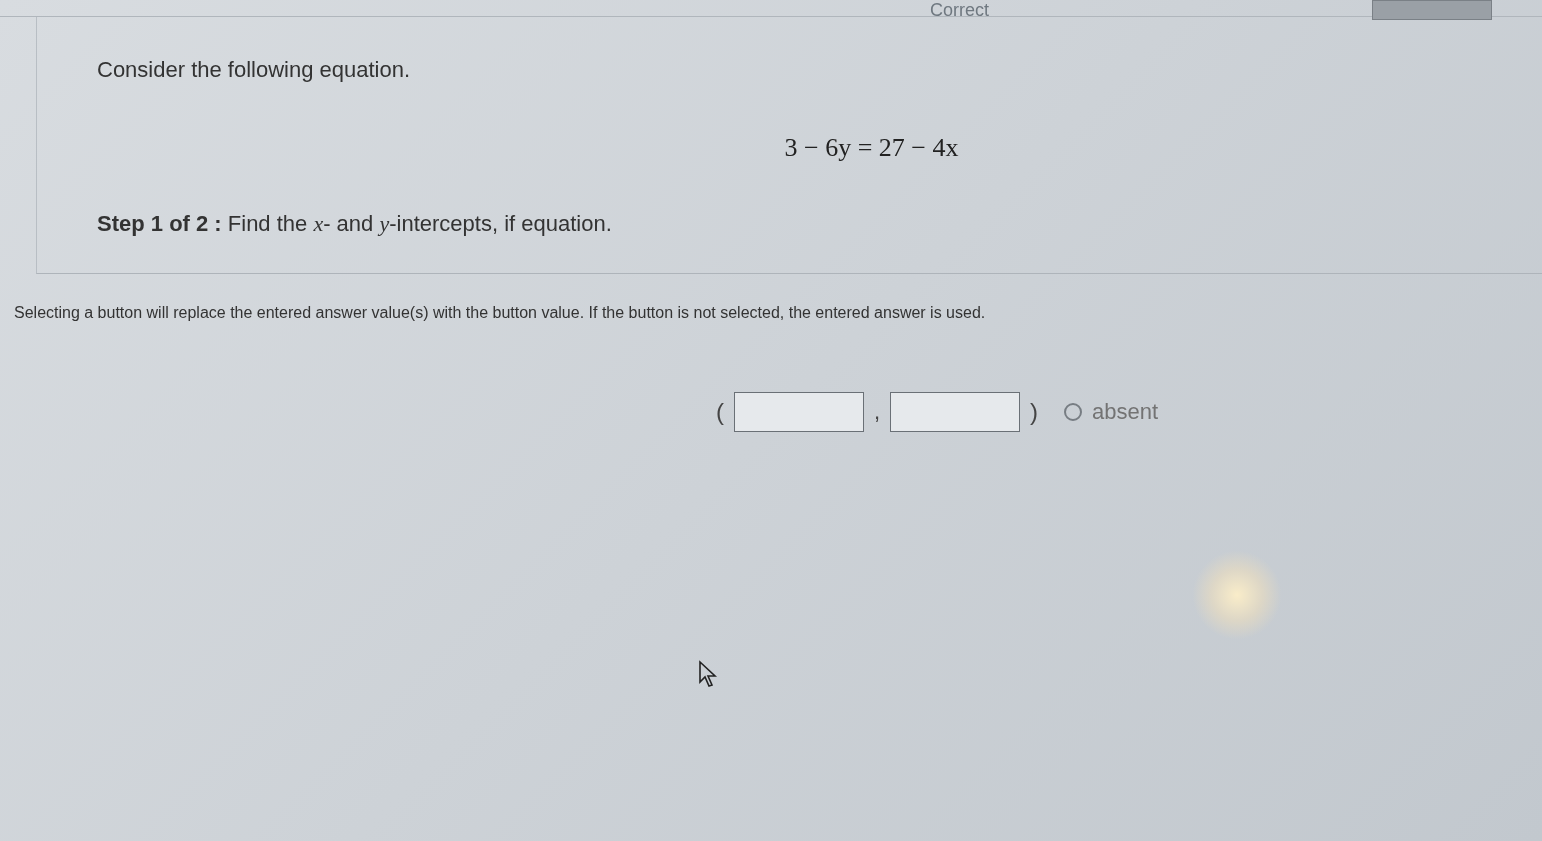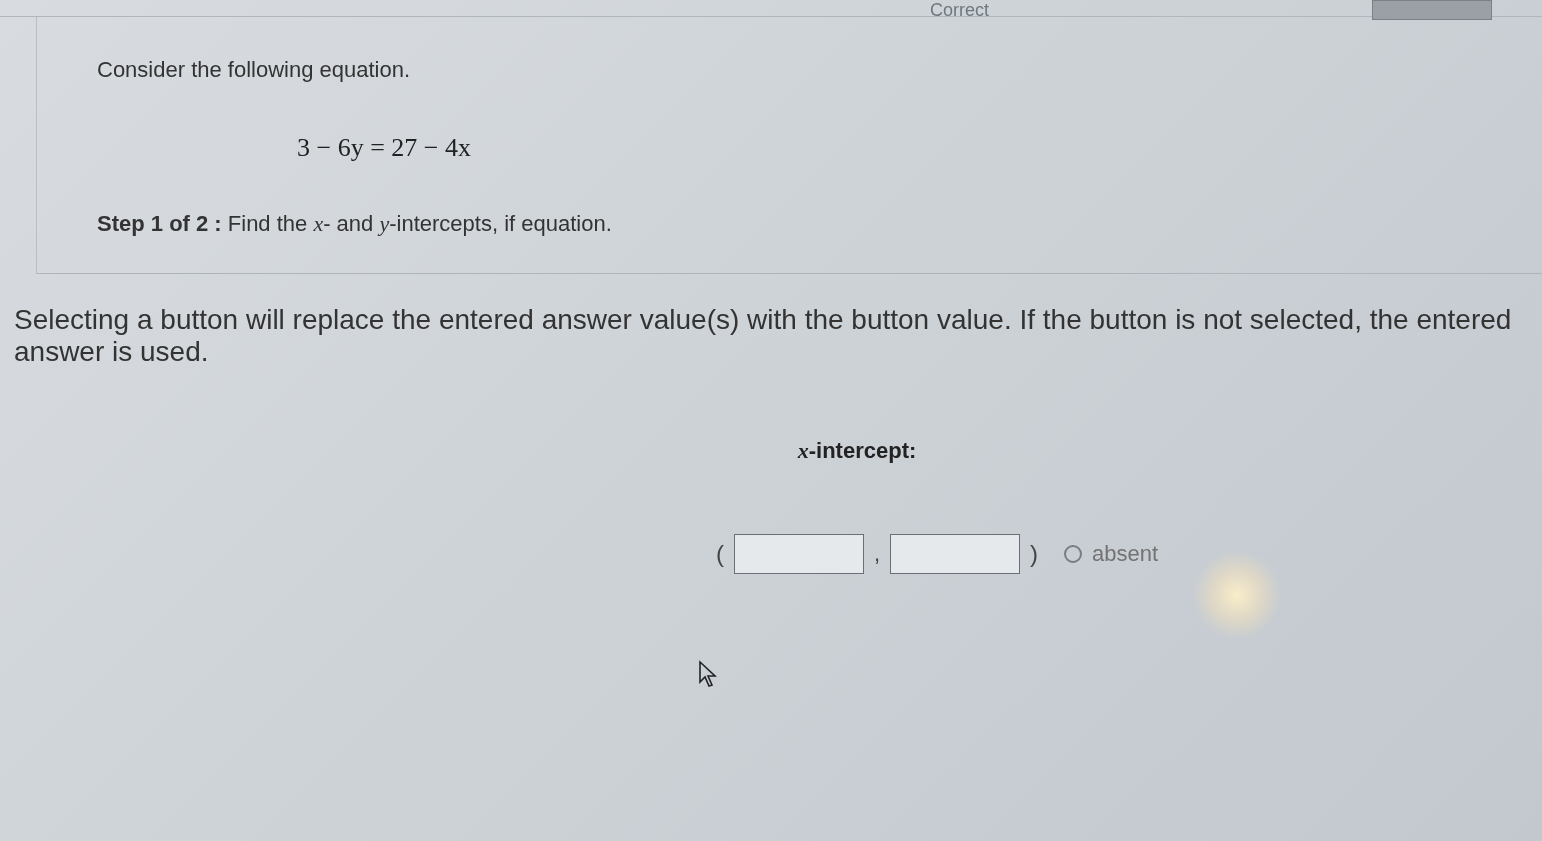--- a/index.html
+++ b/index.html
@@ -45,20 +45,21 @@
     margin-left: 36px;
   }
   .prompt {
     font-size: 22px;
     color: #333;
     margin-bottom: 50px;
   }
   .equation {
     font-family: "Times New Roman", serif;
     font-size: 26px;
+    text-align: center;
     color: #222;
     margin-bottom: 48px;
     margin-left: 200px;
   }
   .step {
     font-size: 22px;
     color: #333;
   }
   .step-label { font-weight: bold; }
   .italic { font-style: italic; font-family: "Times New Roman", serif; }
@@ -67,21 +68,21 @@
   }
   .answer-heading {
     font-size: 22px;
     font-weight: bold;
     font-style: italic;
     color: #333;
     margin-bottom: 70px;
     margin-left: 0;
   }
   .instruction {
-    font-size: 28px;
+    font-size: 16px;
     color: #333;
     margin-bottom: 70px;
     margin-left: -8px;
   }
   .intercept-label {
     font-size: 22px;
     font-weight: bold;
     color: #222;
     text-align: center;
     margin-left: 160px;
@@ -169,23 +170,20 @@
     <div class="prompt">Consider the following equation.</div>
     <div class="equation">3 − 6y = 27 − 4x</div>
     <div class="step">
       <span class="step-label">Step 1 of 2 :</span><span> Find the </span><span class="italic">x</span><span>- and </span><span class="italic">y</span><span>-intercepts, if equation.</span>
     </div>
   </div>
 
   <div class="answer-block">
     <div class="instruction">Selecting a button will replace the entered answer value(s) with the button value. If the button is not selected, the entered answer is used.</div>
 
-    <div class="intercept-label">
-      <span class="italic-letter">x</span><span>-intercept:</span>
-    </div>
 
     <div class="input-row">
       <span class="paren">(</span>
       <input class="num-input" type="text" value="" style="">
       <span class="comma">,</span>
       <input class="num-input" type="text" value="" style="">
       <span class="paren">)</span>
       <div class="radio-wrap">
         <div class="radio"></div>
         <span class="absent-label">absent</span>

